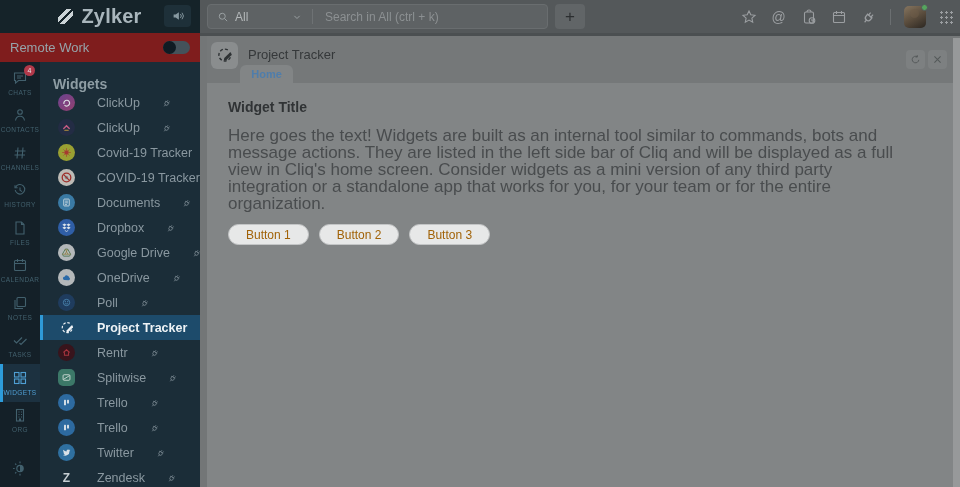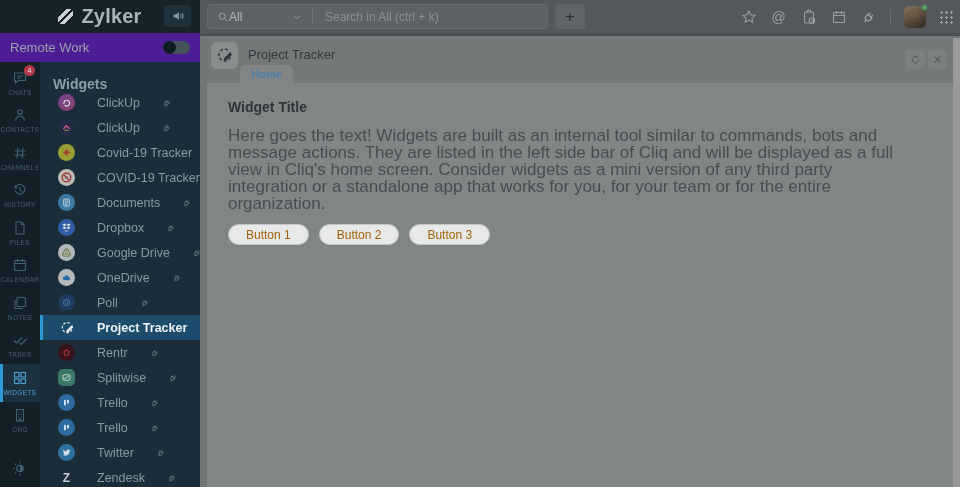--- a/index.html
+++ b/index.html
@@ -9,21 +9,21 @@
 
   
   .topbar{position:absolute;left:0;top:0;width:960px;height:33px;background:#54585a}
   .brandbar{position:absolute;left:0;top:0;width:200px;height:33px;background:#152329;display:flex;align-items:center;justify-content:center;gap:8px}
   .logo{width:15px;height:15px;background:linear-gradient(135deg,transparent 28%,#ccd4d7 28% 44%,transparent 44% 56%,#ccd4d7 56% 72%,transparent 72%)}
   .brandname{font-size:20px;font-weight:bold;color:#a9b6bc;letter-spacing:.2px}
   .speaker-btn{position:absolute;right:9px;top:5px;width:27px;height:22px;background:#1e3039;border-radius:4px;display:flex;align-items:center;justify-content:center;color:#8799a1}
   .speaker-btn svg{width:14px;height:14px}
 
   .searchwrap{position:absolute;left:207px;top:4px;width:341px;height:25px;background:#5e6264;border:1px solid #696d6f;border-radius:4px;display:flex;align-items:center}
-  .scope{display:flex;align-items:center;gap:0;padding:0 9px;width:104px;color:#b3b7b9;font-size:12px;cursor:default}
+  .scope{display:flex;align-items:center;gap:6px;padding:0 9px;width:104px;color:#b3b7b9;font-size:12px;cursor:default}
   .scope svg{width:12px;height:12px;color:#9aa0a2;flex:none}
   .scope .chev{margin-left:auto}
   .scope-divider{width:1px;height:15px;background:#6e7274}
   .searchinput{flex:1;height:100%;background:transparent;border:none;outline:none;padding-left:12px;font-size:12px;color:#c0c4c6;font-family:"Liberation Sans",sans-serif}
   .searchinput::placeholder{color:#8c9092}
   .addbtn{position:absolute;left:555px;top:4px;width:30px;height:25px;background:#616567;border:none;border-radius:4px;color:#2b2e30;font-size:17px;line-height:23px;text-align:center;font-family:"Liberation Sans",sans-serif}
 
   .topicons{position:absolute;right:7px;top:0;height:33px;display:flex;align-items:center;gap:13px;color:#9b9ea1}
   .ticon{width:17px;height:17px;display:flex;align-items:center;justify-content:center}
   .ticon svg{width:16px;height:16px}
@@ -31,21 +31,21 @@
   .tb-divider{width:1px;height:16px;background:#6b6f71}
   .avatar{position:relative;width:22px;height:22px;border-radius:5px;background:linear-gradient(150deg,#86755f 0%,#574a3b 55%,#2c2722 100%)}
   .avatar::before{content:"";position:absolute;left:6px;top:3px;width:9px;height:9px;border-radius:50%;background:#6d5c48;opacity:.5}
   .status-dot{position:absolute;right:-2px;top:-2px;width:7px;height:7px;border-radius:50%;background:#55a55e;border:1px solid #54585a}
   .gridicon{width:14px;height:14px;background-image:radial-gradient(currentColor 1.2px,transparent 1.4px);background-size:5px 5px;background-position:0 0}
 
   .seam{position:absolute;left:200px;top:33px;width:760px;height:3px;background:#4b4f51}
 
   
   .sidebar{position:absolute;left:0;top:33px;width:200px;height:454px;background:#1b2d38}
-  .remotebar{height:29px;background:#4c1d95;display:flex;align-items:center;justify-content:space-between;padding:0 10px}
+  .remotebar{height:29px;background:#7f1d1d;display:flex;align-items:center;justify-content:space-between;padding:0 10px}
   .remote-label{font-size:13px;color:#96a4aa}
   .toggle{width:27px;height:13px;border-radius:7px;background:#44525a;position:relative}
   .toggle-knob{position:absolute;left:0;top:0;width:13px;height:13px;border-radius:50%;background:#0f1b23}
 
   .sidebody{display:flex;height:425px}
   .rail{width:40px;background:#142028;display:flex;flex-direction:column;padding-top:2px;position:relative;flex:none}
   .rail-item{height:37.5px;display:flex;flex-direction:column;align-items:center;justify-content:center;gap:3px;color:#42606d;border-left:3px solid transparent;padding-right:3px}
   .rail-item.active{color:#4f9fd4;border-left-color:#2d9cdb;background:#1c3140}
   .rail-ico{position:relative;width:16px;height:16px}
   .rail-ico svg{width:16px;height:16px;display:block}

